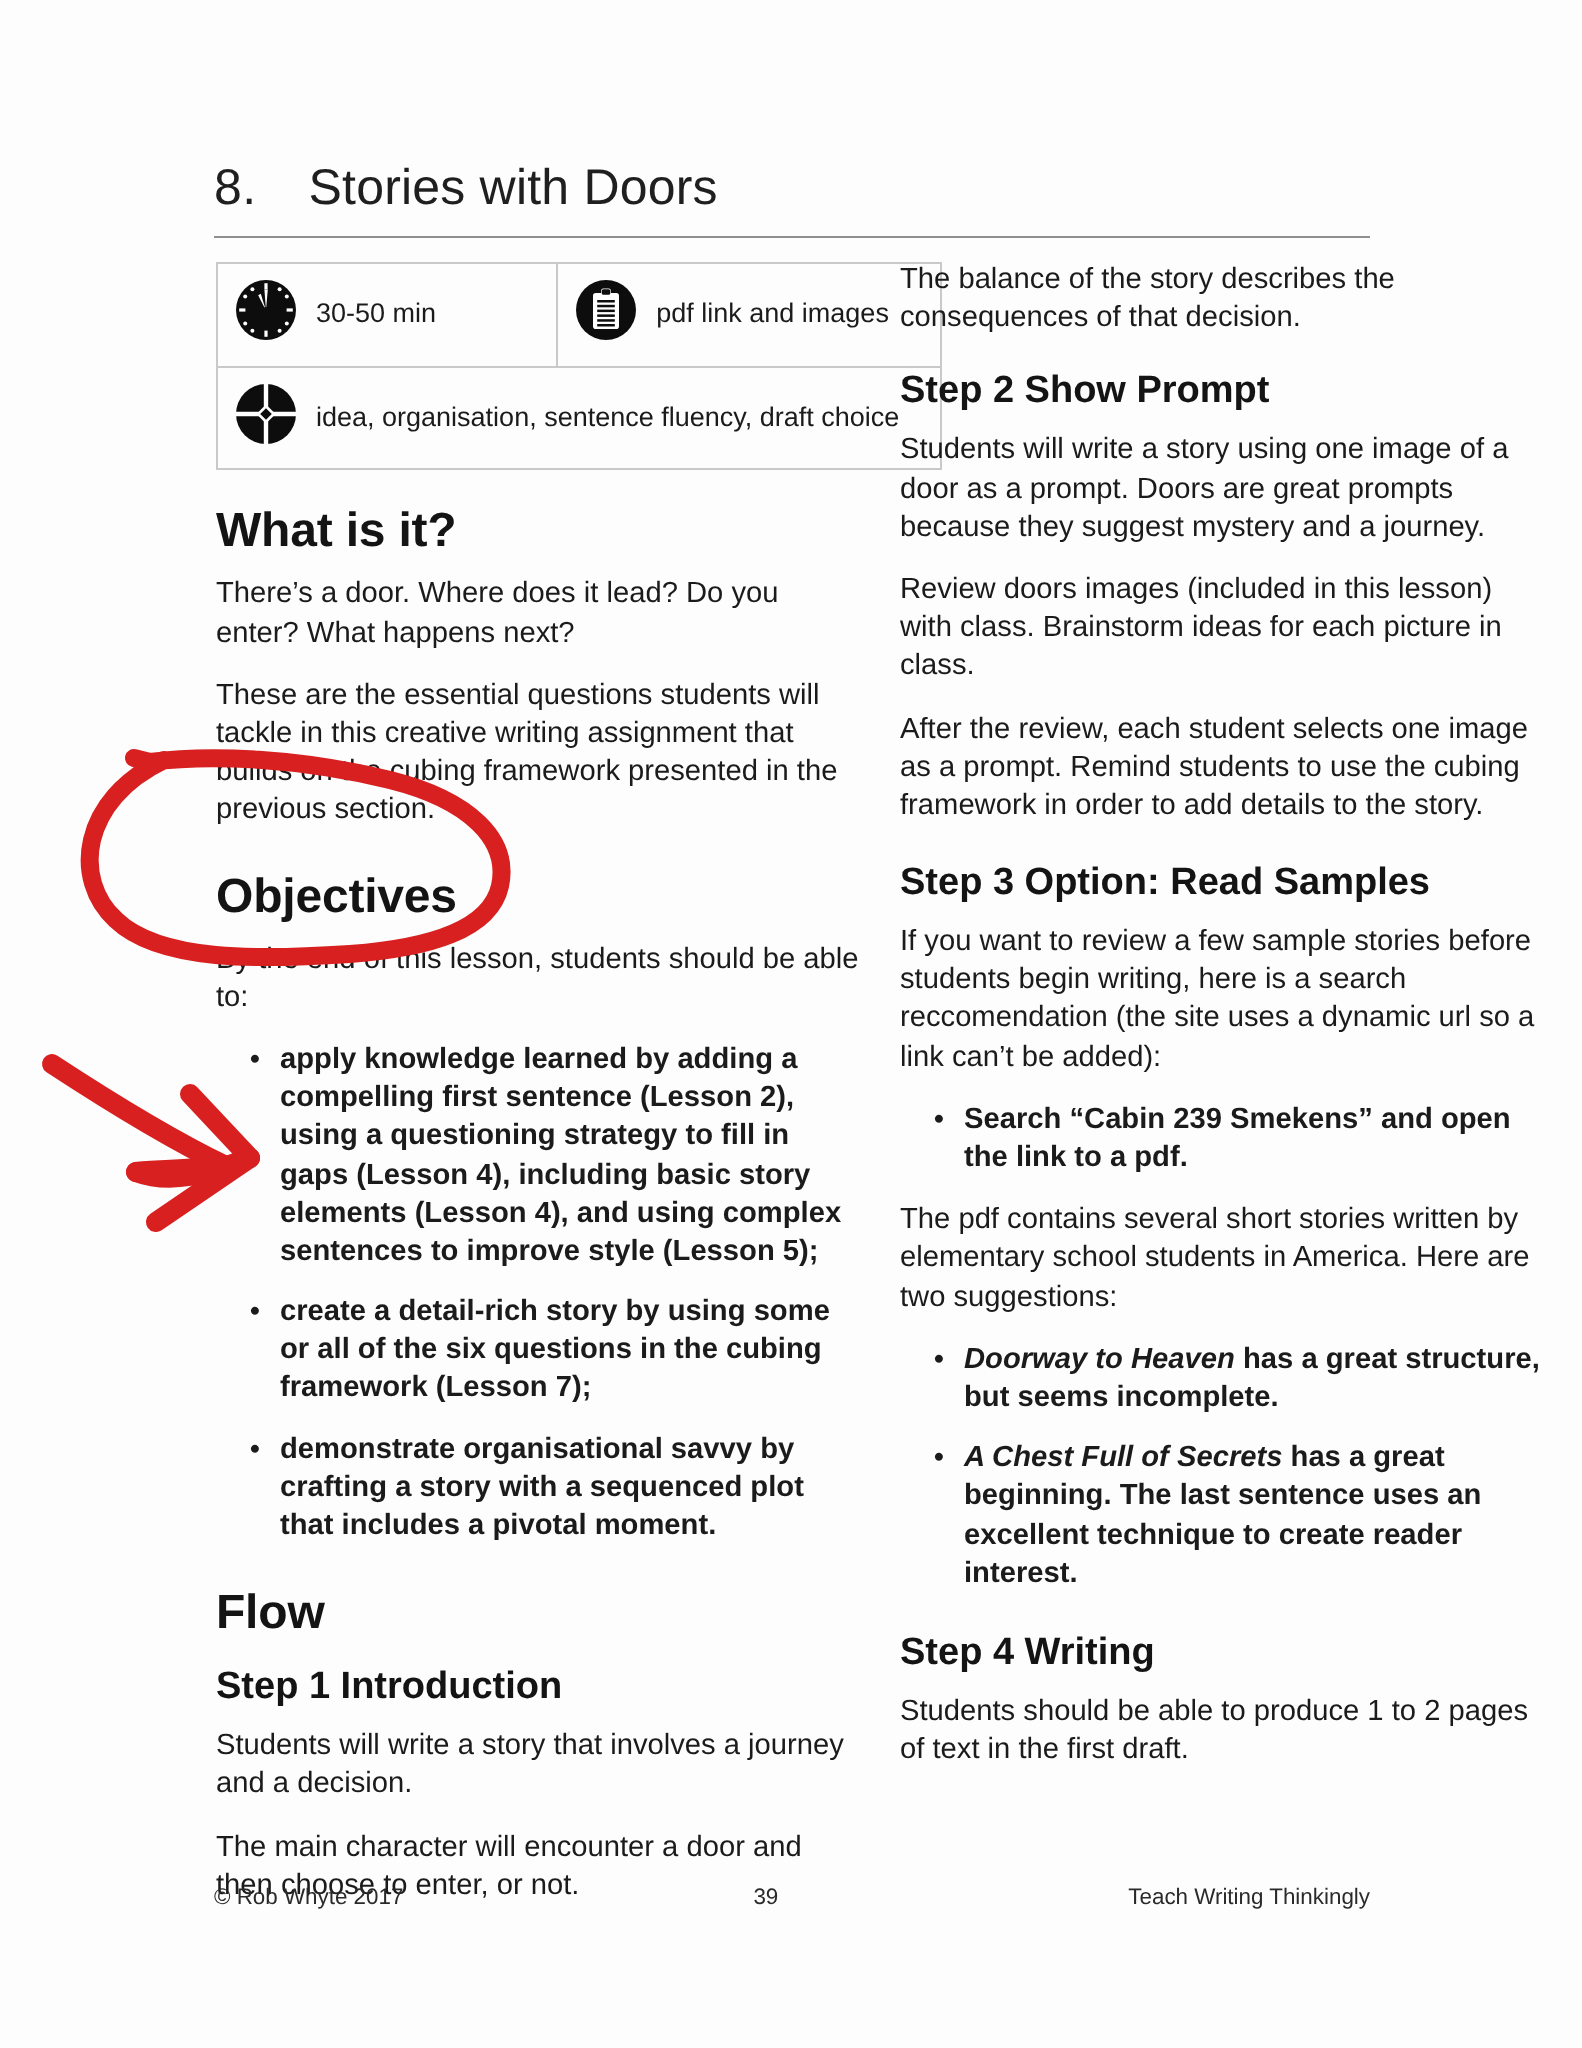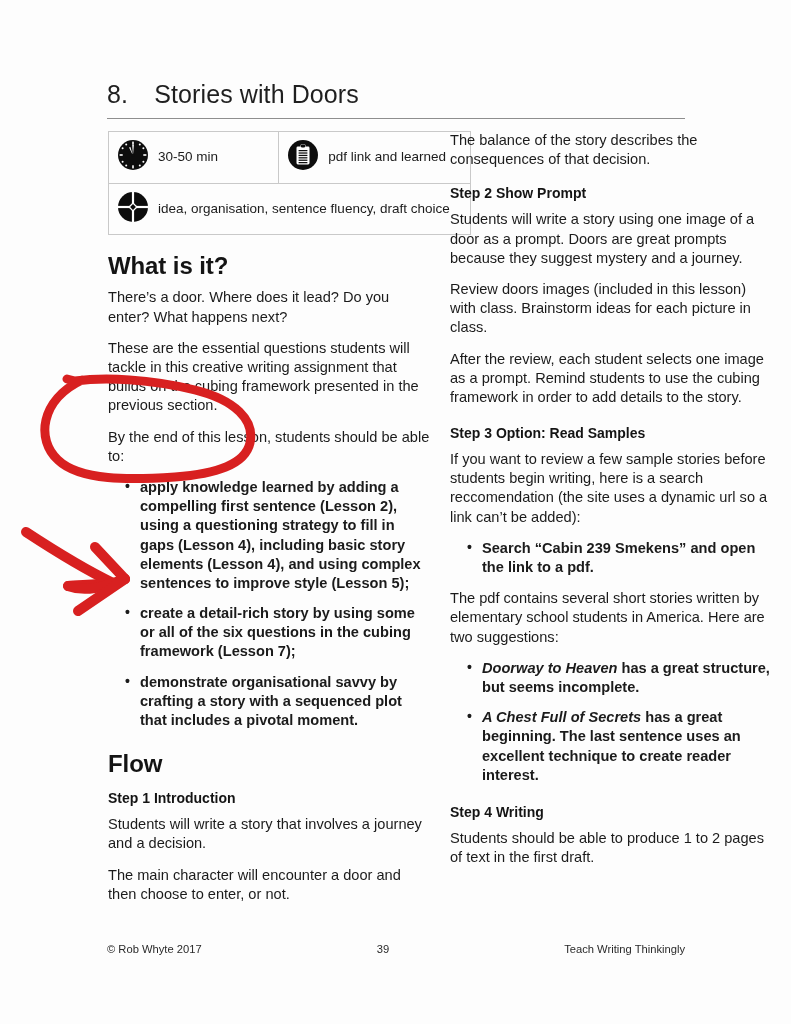--- a/index.html
+++ b/index.html
@@ -84,21 +84,21 @@
   
   h2.sec {
     font-size: 24px;
     font-weight: 700;
     margin: 14px 0 8px 0;
     color: #141414;
     letter-spacing: -.1px;
   }
   h2.sec:first-child { margin-top: 0; }
   h3.step {
-    font-size: 14px;
+    font-size: 19px;
     font-weight: 700;
     margin: 17px 0 9px 0;
     color: #141414;
   }
   p.body {
     font-size: 14.6px;
     line-height: 1.315;
     margin: 0 0 12px 0;
     color: #1b1b1b;
   }
@@ -206,21 +206,21 @@
                 <g fill="#0d0d0d">
                   <rect x="11.6" y="11.0" width="8.8" height="1.25"></rect>
                   <rect x="11.6" y="13.4" width="8.8" height="1.25"></rect>
                   <rect x="11.6" y="15.8" width="8.8" height="1.25"></rect>
                   <rect x="11.6" y="18.2" width="8.8" height="1.25"></rect>
                   <rect x="11.6" y="20.6" width="8.8" height="1.25"></rect>
                   <rect x="11.6" y="23.0" width="8.8" height="1.25"></rect>
                 </g>
               </svg>
             </span>
-            <span class="cell-text">pdf link and learned</span>
+            <span class="cell-text">pdf link and images</span>
           </span>
         </td>
       </tr>
       <tr>
         <td colspan="2">
           <span class="cell-inner">
             <span class="ico">
               <svg width="32" height="32" viewBox="0 0 32 32">
                 <circle cx="16" cy="16" r="15" fill="#0d0d0d"></circle>
                 <g stroke="#ffffff" stroke-width="2.2">
@@ -235,20 +235,21 @@
           </span>
         </td>
       </tr>
     </tbody>
       </table>
 
     <h2 class="sec">What is it?</h2>
     <p class="body">There’s a door. Where does it lead? Do you enter? What happens next?</p>
     <p class="body">These are the essential questions students will tackle in this creative writing assignment that builds on the cubing framework presented in the previous section.</p>
 
+    <h2 class="sec" style="margin-top:19px">Objectives</h2>
     <p class="body">By the end of this lesson, students should be able to:</p>
     <ul class="bullets">
       <li>apply knowledge learned by adding a compelling first sentence (Lesson 2), using a questioning strategy to fill in gaps (Lesson 4), including basic story elements (Lesson 4), and using complex sentences to improve style (Lesson 5);</li>
       <li>create a detail-rich story by using some or all of the six questions in the cubing framework (Lesson 7);</li>
       <li>demonstrate organisational savvy by crafting a story with a sequenced plot that includes a pivotal moment.</li>
     </ul>
 
     <h2 class="sec" style="margin-top:20px">Flow</h2>
     <h3 class="step" style="margin-top:12px">Step 1 Introduction</h3>
     <p class="body">Students will write a story that involves a journey and a decision.</p>

